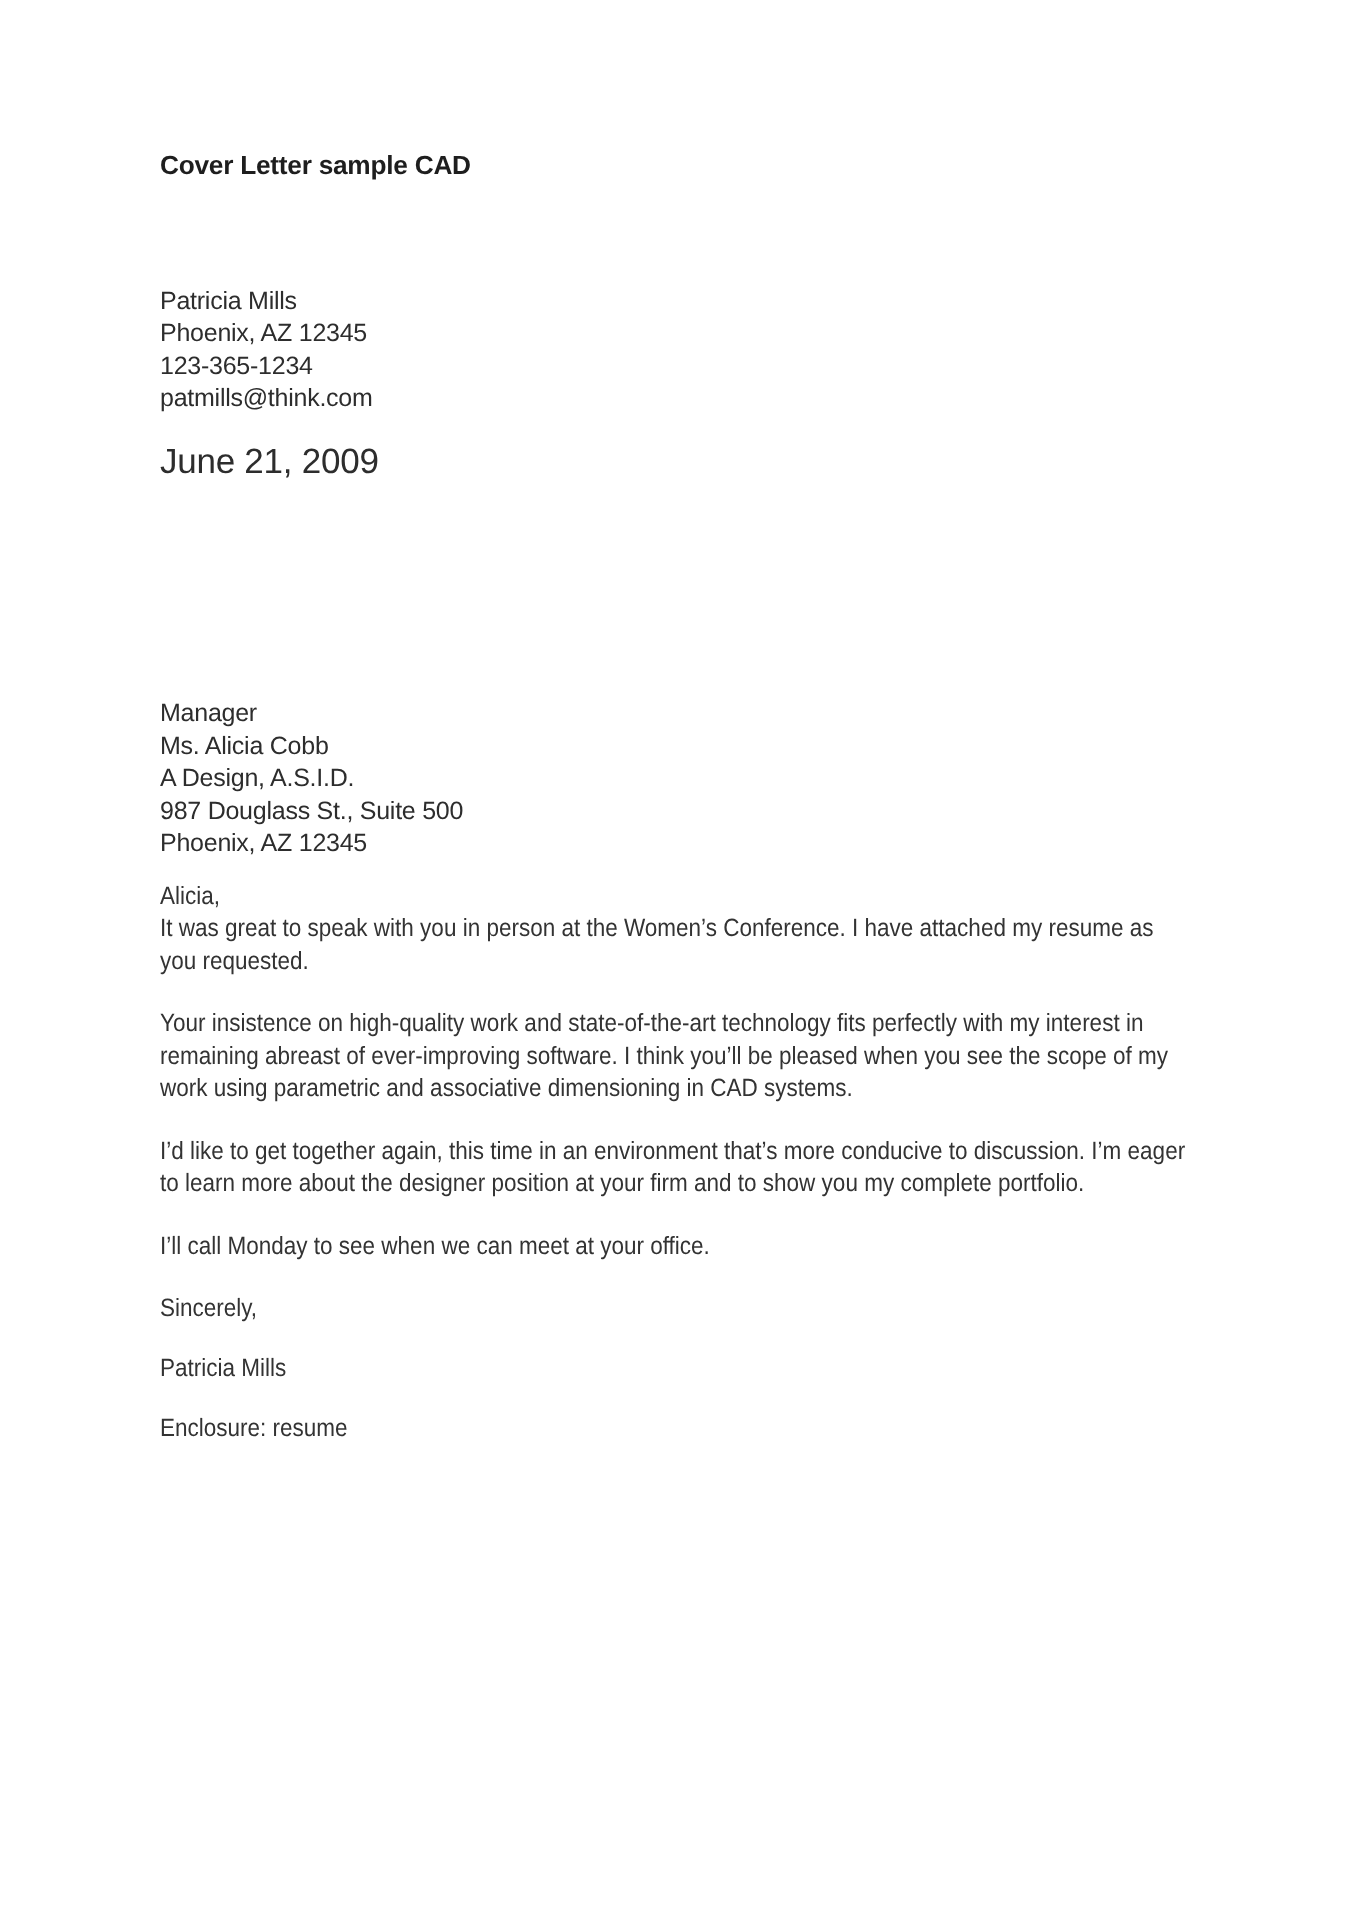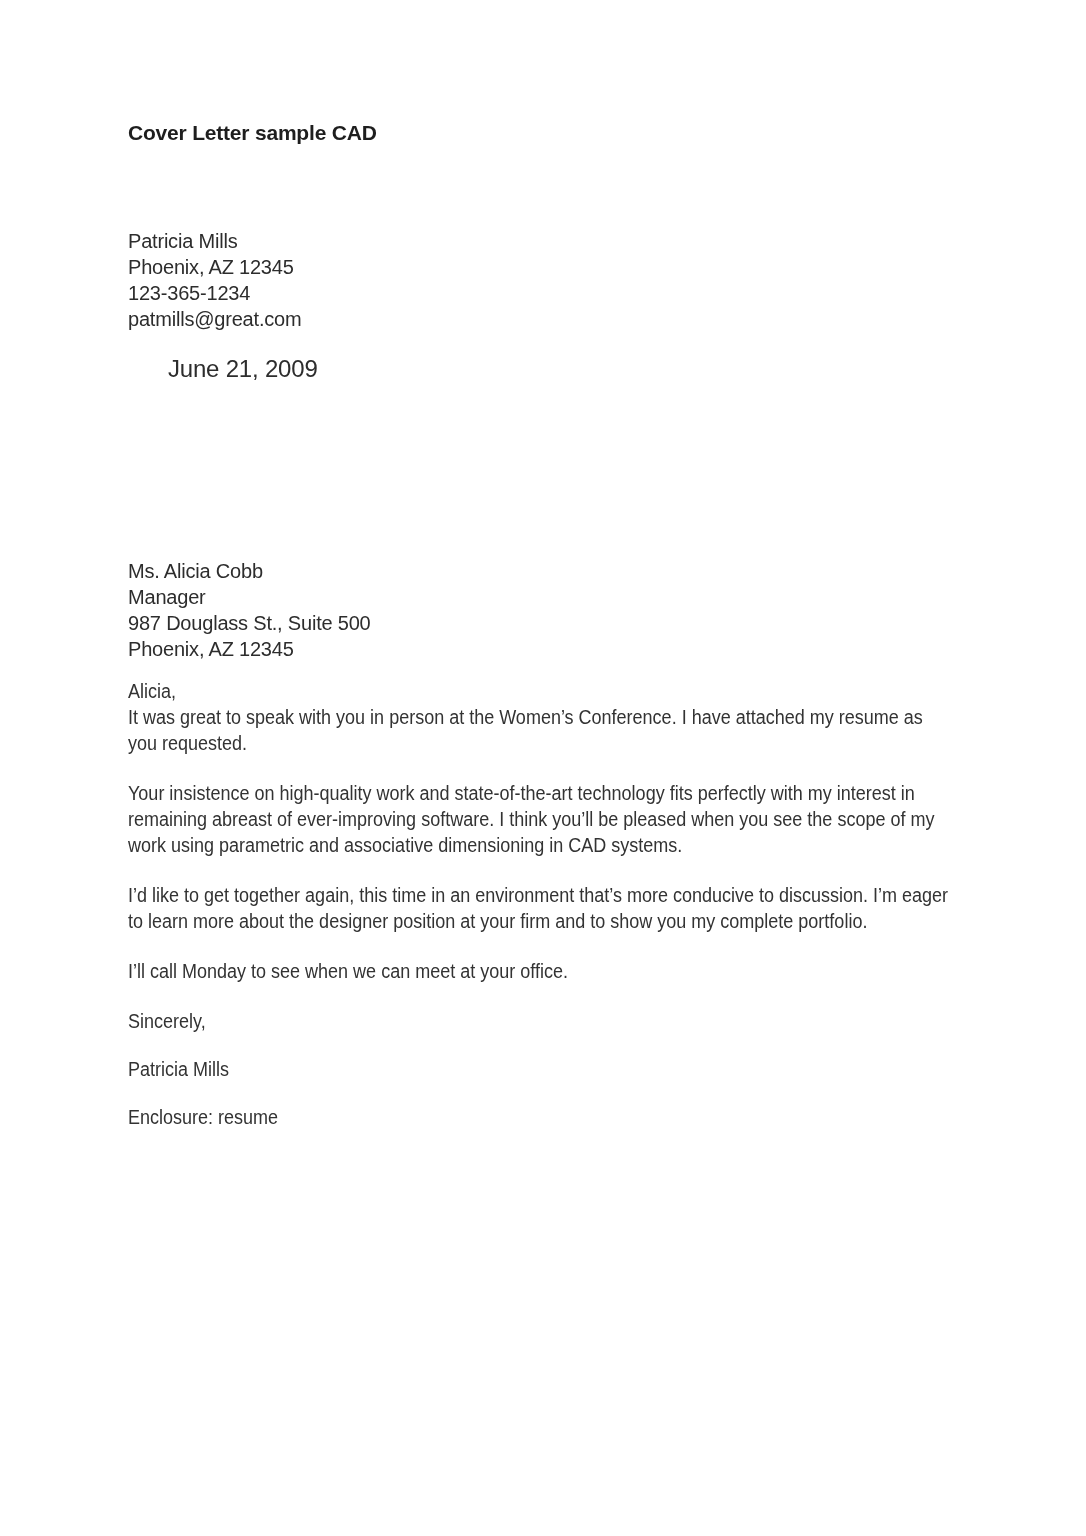--- a/index.html
+++ b/index.html
@@ -31,26 +31,25 @@
     font-size: 20px;
     line-height: 26px;
     color: #2d2d2d;
     letter-spacing: -0.2px;
   }
   .addr-block div {
     min-height: 26px;
   }
   .sender-block { margin-bottom: 24px; }
   .date-line {
-    font-size: 24px;
+    font-size: 28px;
     line-height: 26px;
     color: #2d2d2d;
     letter-spacing: -0.2px;
     margin-bottom: 176px;
-    margin-left: 40px;
   }
   .recipient-block { margin-bottom: 16px; }
   
   .narrow {
     font-size: 20px;
     line-height: 26px;
     color: #333333;
     width: 920px;
     transform: scaleX(0.9);
     transform-origin: 0 0;
@@ -66,28 +65,29 @@
 <body>
 
 <div class="page">
 
   <p class="doc-title">Cover Letter sample CAD</p>
 
   <div class="addr-block sender-block">
     <div>Patricia Mills</div>
     <div>Phoenix, AZ 12345</div>
     <div>123-365-1234</div>
-    <div>patmills@great.com</div>
+    <div>patmills@think.com</div>
   </div>
 
   <div class="date-line">June 21, 2009</div>
 
   <div class="addr-block recipient-block">
+    <div>Manager</div>
     <div>Ms. Alicia Cobb</div>
-    <div>Manager</div>
+    <div>A Design, A.S.I.D.</div>
     <div>987 Douglass St., Suite 500</div>
     <div>Phoenix, AZ 12345</div>
   </div>
 
   <p class="narrow salutation">Alicia,</p>
 
   <p class="narrow para-first">It was great to speak with you in person at the Women’s Conference. I have attached my resume as you requested.</p>
 
   <p class="narrow para">Your insistence on high-quality work and state-of-the-art technology fits perfectly with my interest in remaining abreast of ever-improving software. I think you’ll be pleased when you see the scope of my work using parametric and associative dimensioning in CAD systems.</p>
 

